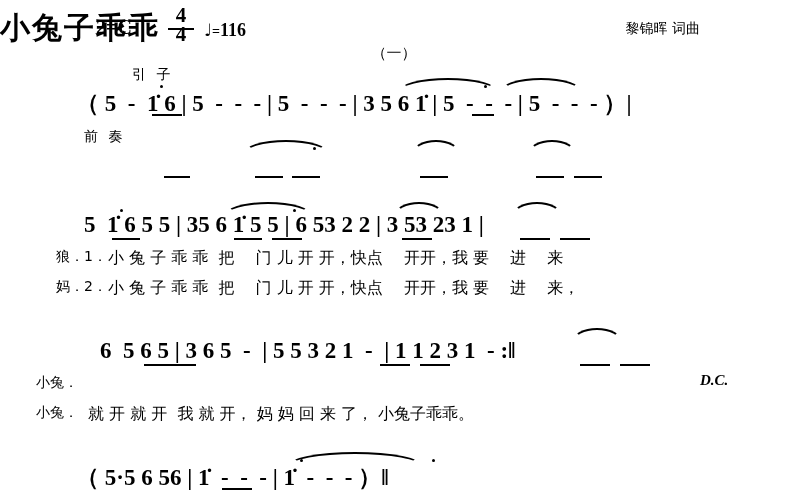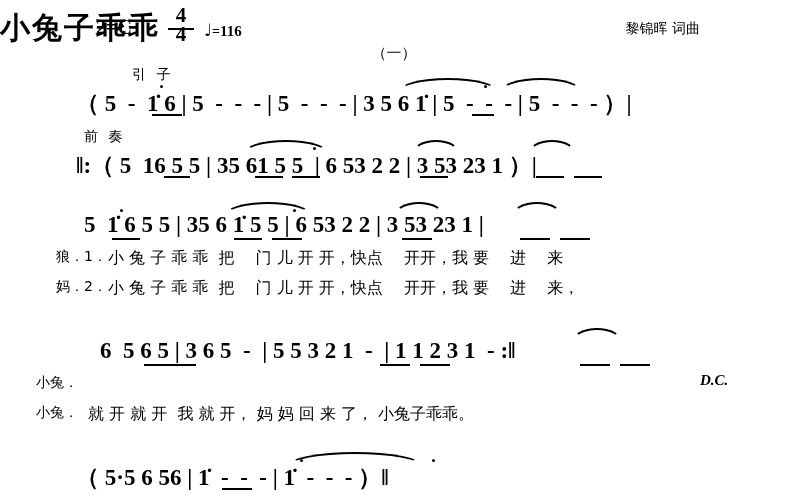--- a/index.html
+++ b/index.html
@@ -52,21 +52,21 @@
     left: 204px;
     top: 20px;
     font-size: 15px;
     font-weight: bold;
   }
   .tempo .note-q {
     font-size: 17px;
     font-family: "DejaVu Sans", sans-serif;
   }
   .tempo .eq { font-size: 14px; }
-  .tempo .bpm { font-size: 15px; }
+  .tempo .bpm { font-size: 18px; }
 
   .title {
     position: absolute;
     left: 0;
     right: 0;
     top: 8px;
     text-align: left;
     font-size: 30px;
     font-weight: bold;
     letter-spacing: 2px;
@@ -182,21 +182,20 @@
 
   <div class="oct-dot" style="left:160px; top:85px;"></div>
 
   <div class="slur" style="left:398px; top:78px; width:96px;"></div>
   <div class="beam" style="left:472px; top:114px; width:22px;"></div>
   <div class="oct-dot" style="left:484px; top:85px;"></div>
   <div class="slur" style="left:500px; top:78px; width:78px;"></div>
 
   <div class="section-label" style="left:84px; top:128px;">前 奏</div>
 
-  <div class="music-row" style="left:76px; top:150px;">‖:（ 5  16 5 5 | 35 61 5 5  | 6 53 2 2 | 3 53 23 1 ）|</div>
 
   <div class="beam" style="left:164px; top:176px; width:26px;"></div>
   <div class="beam" style="left:255px; top:176px; width:28px;"></div>
   <div class="beam" style="left:292px; top:176px; width:28px;"></div>
   <div class="oct-dot" style="left:313px; top:147px;"></div>
   <div class="beam" style="left:420px; top:176px; width:28px;"></div>
   <div class="beam" style="left:536px; top:176px; width:28px;"></div>
   <div class="beam" style="left:574px; top:176px; width:28px;"></div>
 
   <div class="slur" style="left:243px; top:140px; width:82px;"></div>

